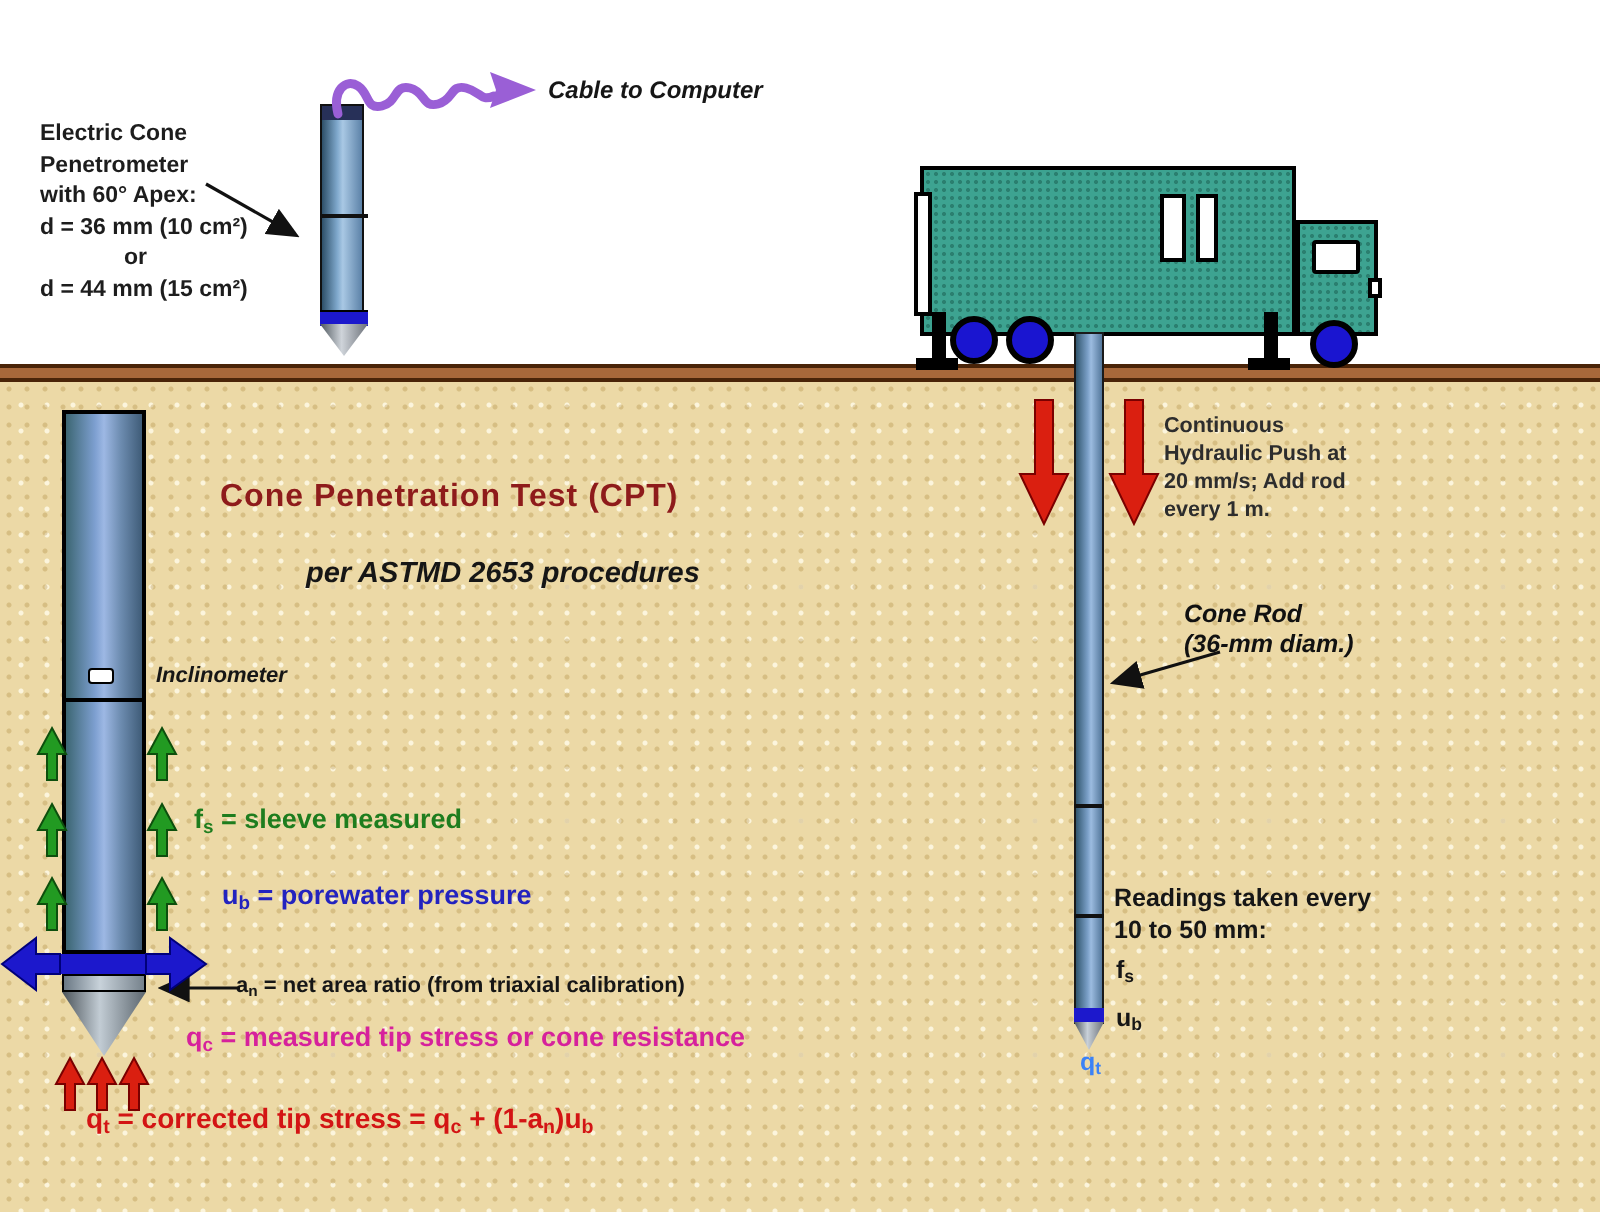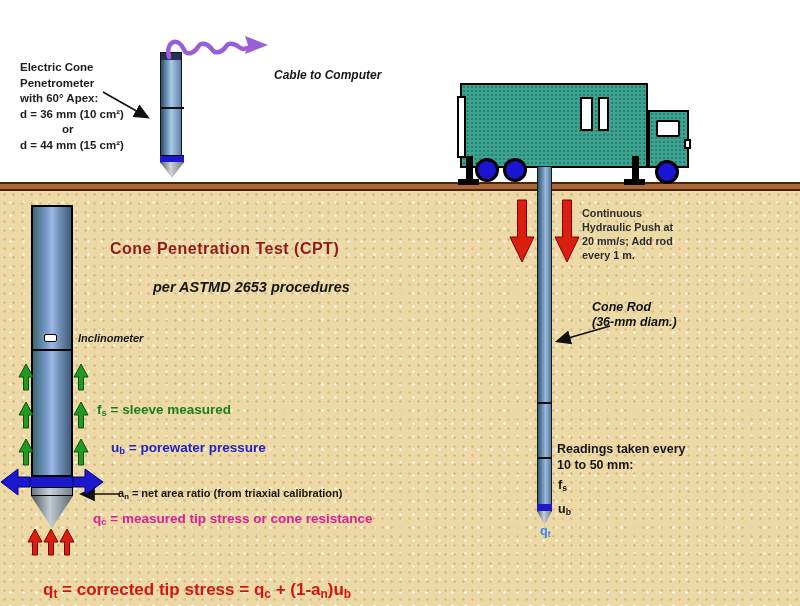--- a/index.html
+++ b/index.html
@@ -60,35 +60,35 @@
   .cone-joint{left:31px;top:349px;width:42px;height:2px;background:#000;}
   .cone-ring{left:31px;top:487px;width:42px;height:9px;border:1px solid #000;
     background:linear-gradient(90deg,#6a7884,#c8d2da 45%,#76828c);}
   .cone-tip-big{left:31px;top:496px;width:42px;height:32px;clip-path:polygon(0 0,100% 0,50% 100%);
     background:linear-gradient(90deg,#4a5258,#c2ccd4 45%,#5c666e);}
 
   
   .note{font-size:11.5px;font-weight:bold;color:#1d1d1d;line-height:15.5px;}
   .italic{}
   .indent{padding-left:42px;}
-  .cable-label{left:274px;top:38px;font-size:12px;font-weight:bold;font-style:italic;color:#161616;margin-top:30px;}
+  .cable-label{left:274px;top:38px;font-size:12px;font-weight:bold;font-style:italic;color:#161616;}
   .pen-note{left:20px;top:60px;}
   .proc{left:188px;top:82px;width:212px;line-height:15px;}
   .proc div{margin-bottom:1px;}
   .title{left:110px;top:240px;font-size:16px;font-weight:bold;letter-spacing:.5px;
     color:var(--title-red,#8e1b1b);}
   .subtitle{left:153px;top:279px;font-size:14.5px;font-weight:bold;font-style:italic;color:#161616;}
   .incl-label{left:78px;top:332px;font-size:11px;font-weight:bold;font-style:italic;color:#161616;}
   .lbl{font-weight:bold;white-space:nowrap;}
   .lbl .sub{font-size:.7em;vertical-align:-.25em;}
   .lbl-fs{left:97px;top:402px;font-size:13.5px;color:var(--label-green,#1e7d1e);}
   .lbl-ub{left:111px;top:440px;font-size:13.5px;color:var(--label-blue,#2323bf);}
   .lbl-an{left:118px;top:487px;font-size:11px;color:#161616;}
   .lbl-qc{left:93px;top:511px;font-size:13.5px;color:var(--label-magenta,#d6219c);}
-  .lbl-qt{left:43px;top:580px;font-size:17px;color:var(--label-red,#d31414);}
+  .lbl-qt{left:43px;top:551px;font-size:14px;color:var(--label-red,#d31414);}
   .push-note{left:582px;top:206px;width:106px;font-size:10.8px;font-weight:bold;color:#2d2d2d;line-height:14px;}
   .cone-rod-label{left:592px;top:300px;font-size:12.5px;font-weight:bold;font-style:italic;color:#111;line-height:15px;white-space:nowrap;}
   .readings{left:557px;top:441px;width:142px;font-size:12.5px;font-weight:bold;color:#161616;line-height:16px;}
   .r-fs{left:558px;top:478px;font-size:12.5px;color:#161616;}
   .r-ub{left:558px;top:502px;font-size:12.5px;color:#161616;}
   .r-qt{left:540px;top:524px;font-size:12.5px;color:#3b82f6;}
   svg.overlay{left:0;top:0;pointer-events:none;}
 </style>
 </head>
 <body>

